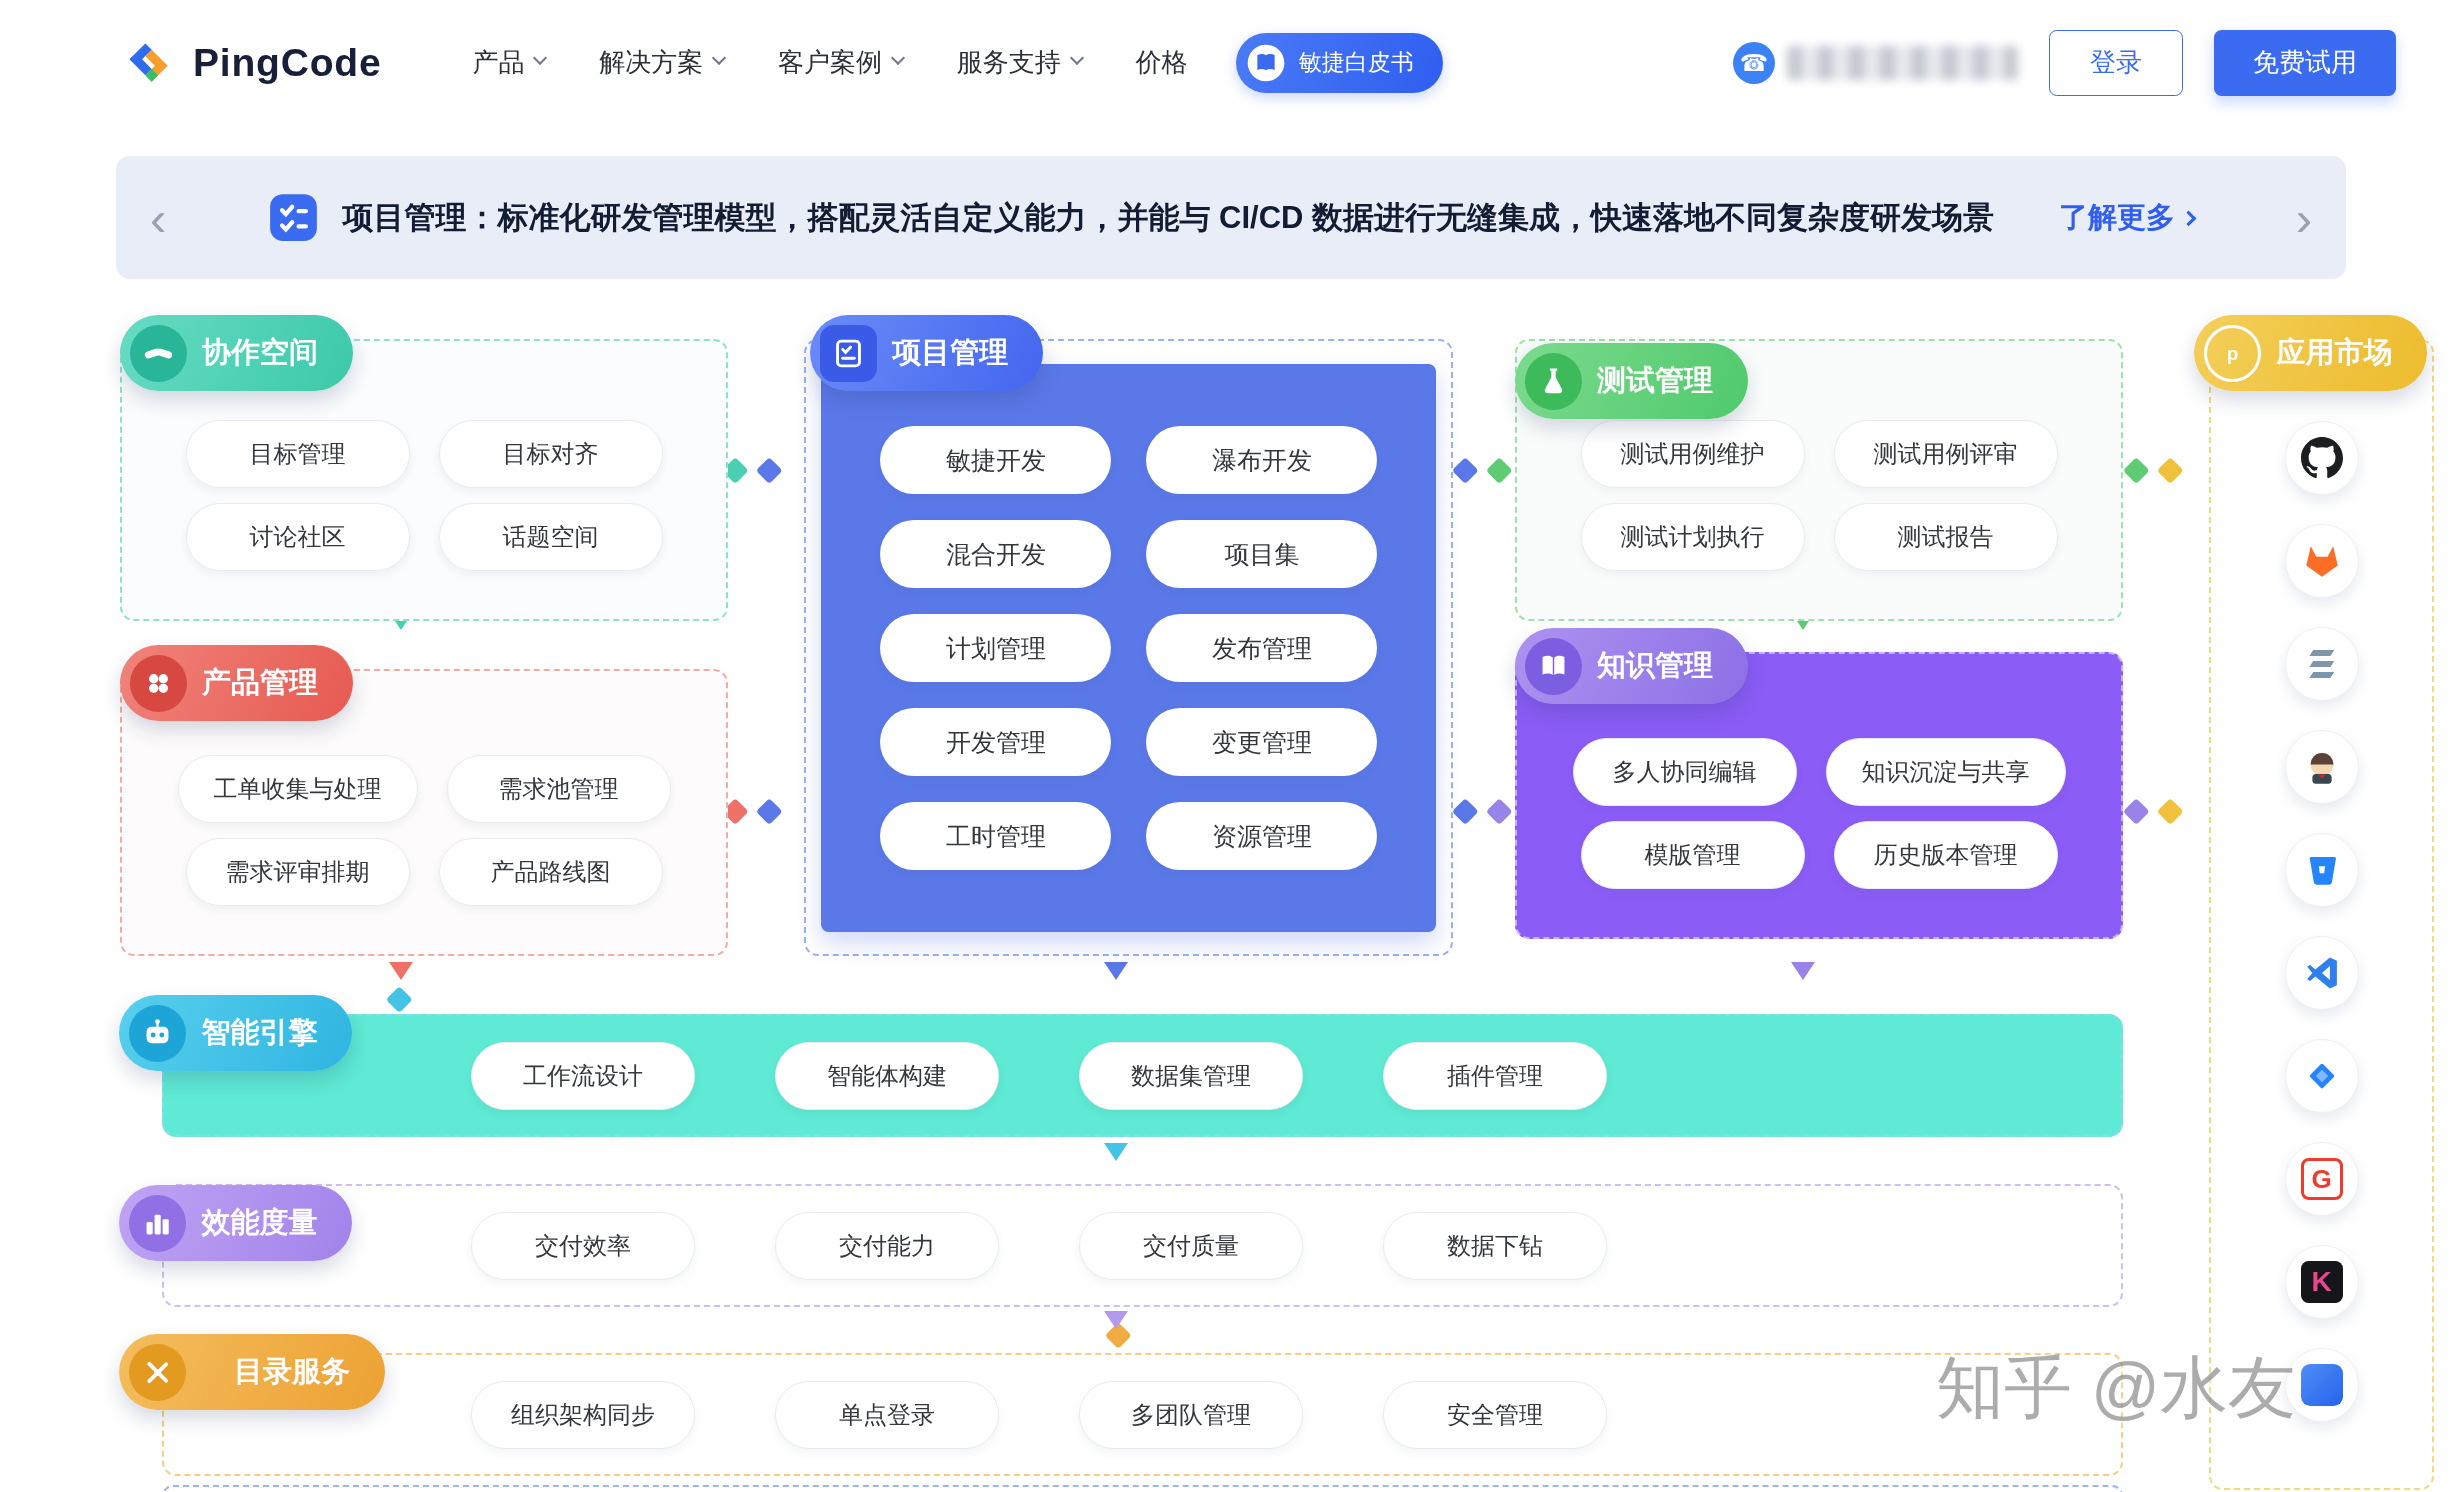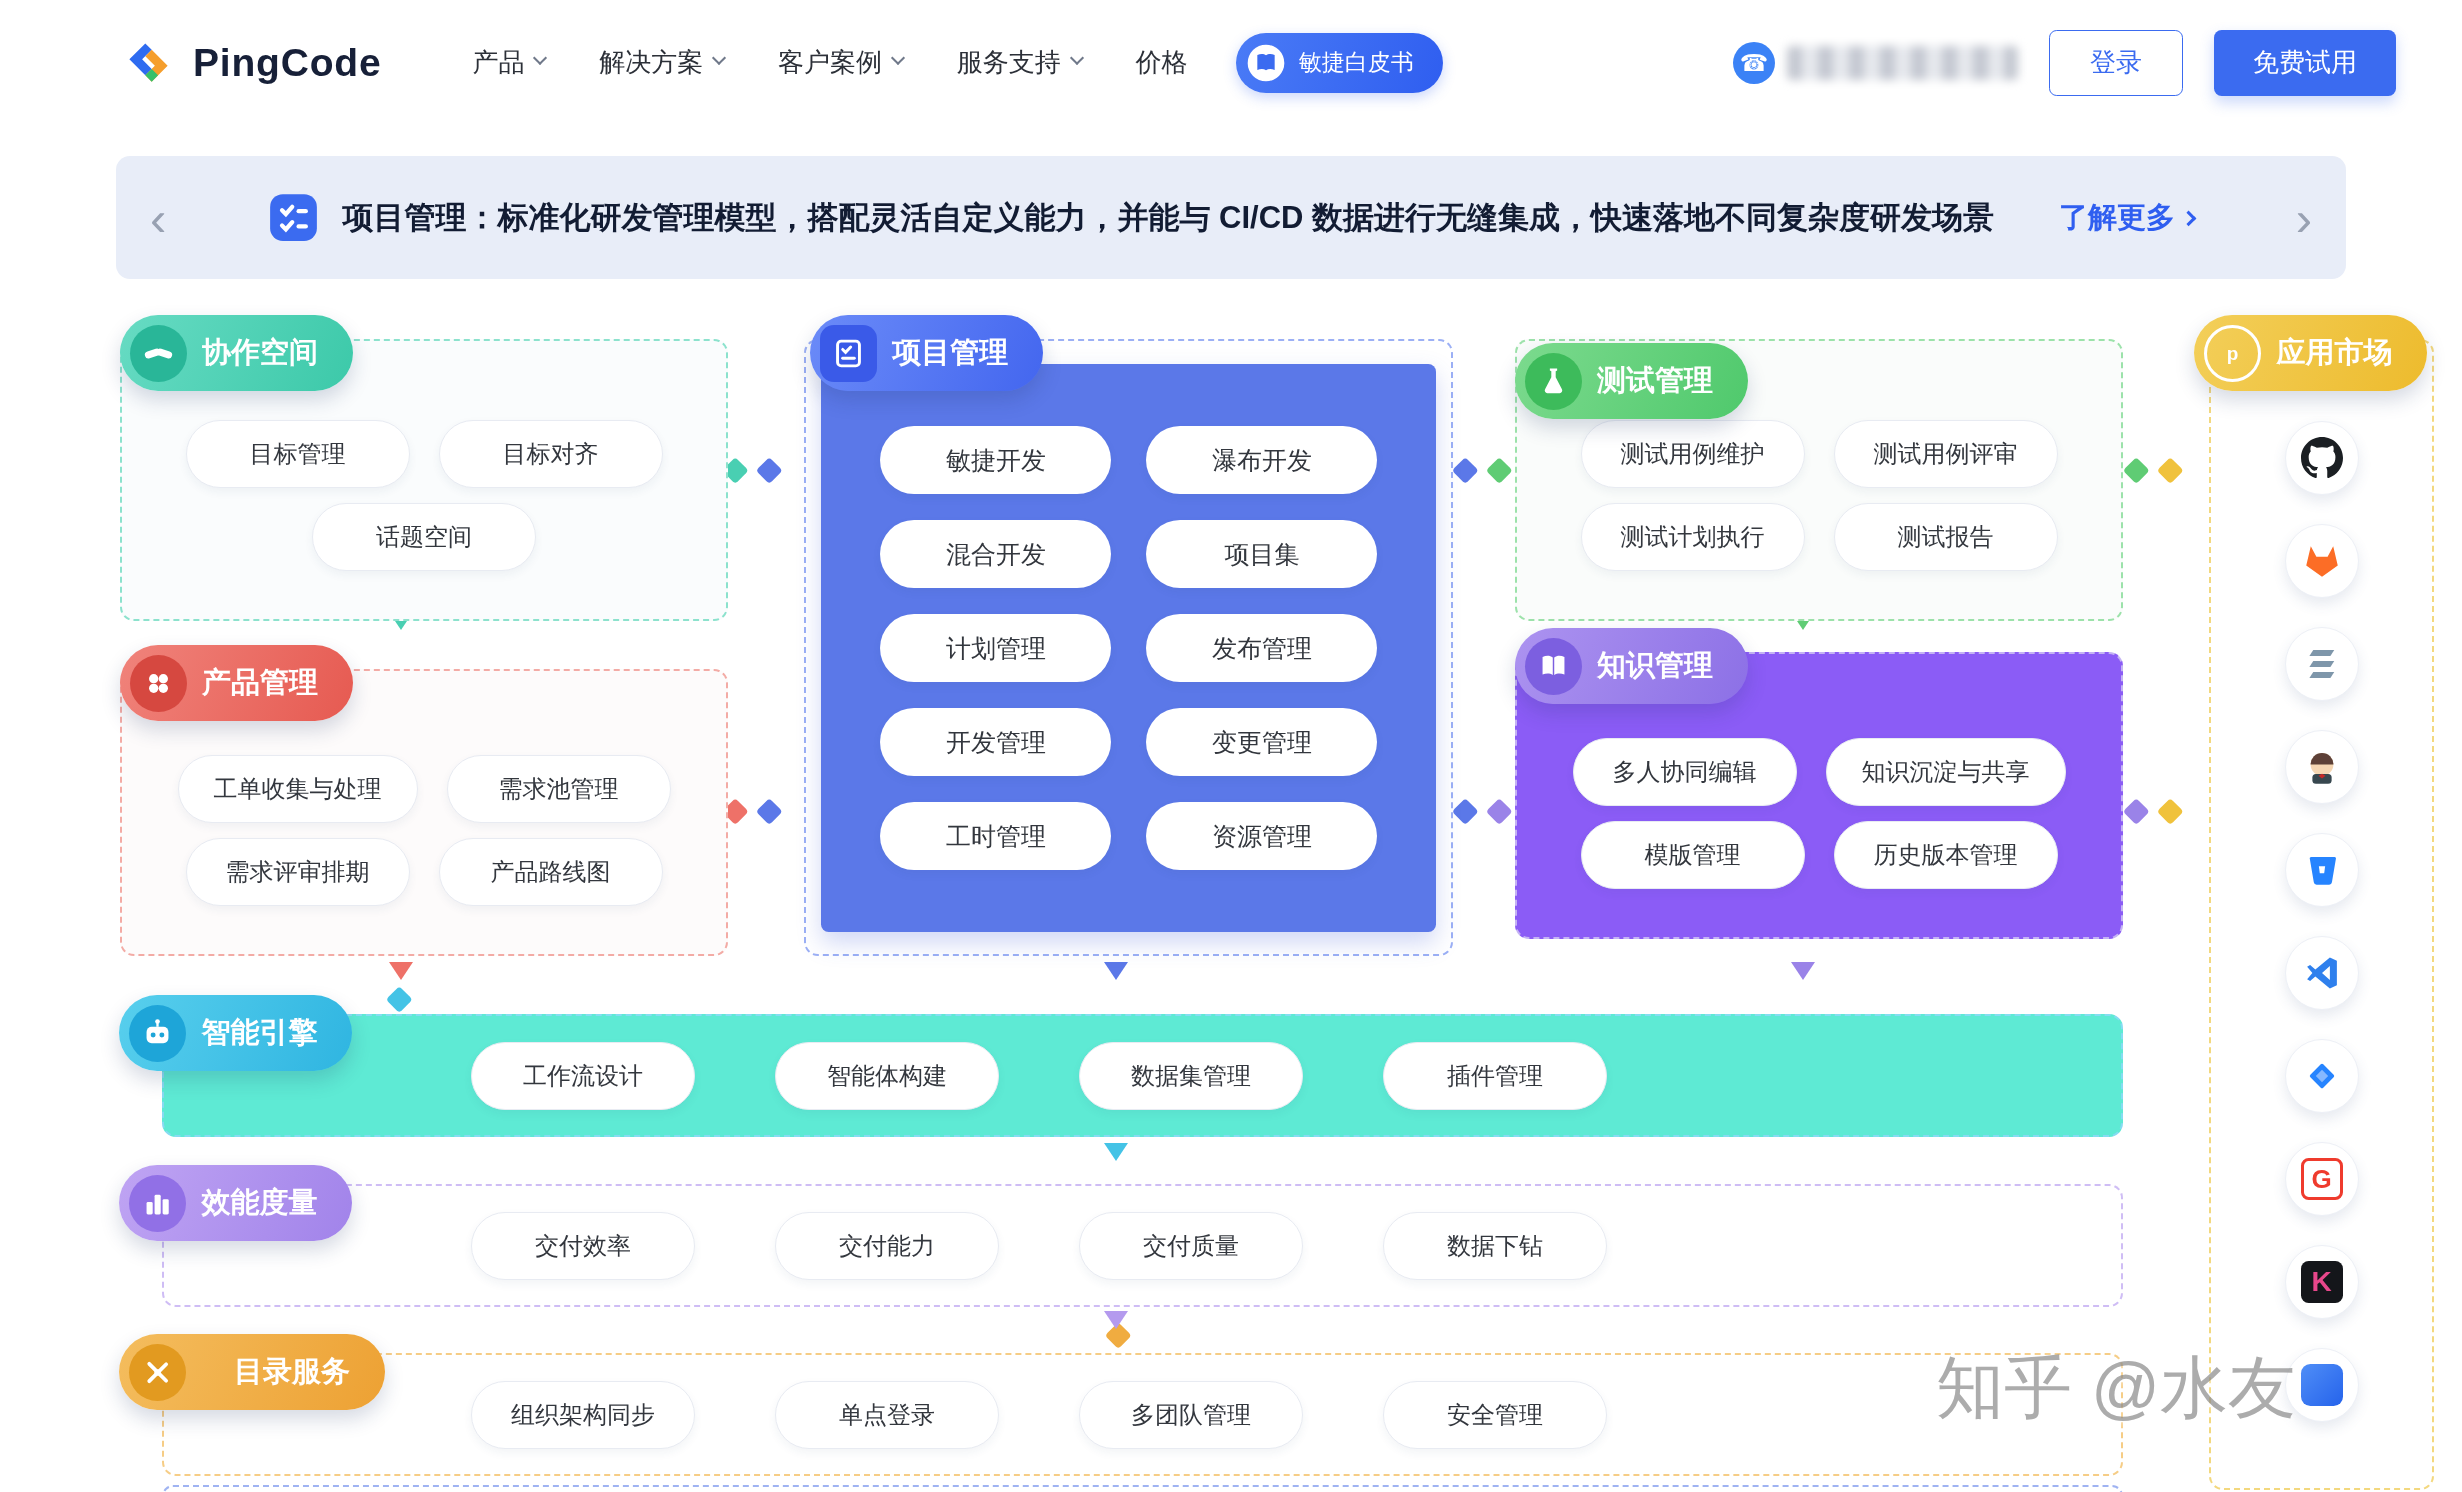--- a/index.html
+++ b/index.html
@@ -69,21 +69,21 @@
   .ghead-row { top:-21px; left:-45px; }
   .ghead-market { left:-17px; }
   .gicon { width:57px; height:57px; border-radius:50%; display:flex; align-items:center; justify-content:center; flex:0 0 auto; }
   .gicon svg { width:35px; height:35px; }
   .hb-collab    { background:linear-gradient(115deg,#67dbc3,#3cc9a9); } .ib-collab    { background:#29b698; }
   .hb-project   { background:linear-gradient(115deg,#6b8bf8,#4366ef); } .ib-project   { background:#3a5ae8; border-radius:14px; }
   .hb-test      { background:linear-gradient(115deg,#7cda8e,#4fc96c);margin-top:28px; } .ib-test      { background:#3dbb5b; }
   .hb-product   { background:linear-gradient(115deg,#f0837b,#e65a51); } .ib-product   { background:#d64840; }
   .hb-knowledge { background:linear-gradient(115deg,#ac93f0,#8c70e6); } .ib-knowledge { background:#7c5fe0; }
   .hb-ai        { background:linear-gradient(115deg,#58cfed,#2fb5e1); } .ib-ai        { background:#1ea5d8; }
-  .hb-metrics   { background:linear-gradient(115deg,#bfa4f3,#a183ea); } .ib-metrics   { background:#9170e6; }
+  .hb-metrics   { background:linear-gradient(115deg,#bfa4f3,#a183ea);margin-top:20px; } .ib-metrics   { background:#9170e6; }
   .hb-directory { background:linear-gradient(115deg,#f4bd5e,#eda133);gap:48px; } .ib-directory { background:#e29a20; }
   .hb-market    { background:linear-gradient(115deg,#f3cf5a,#edbb2d); } .ib-market    { background:transparent; border:3.1px solid #fff; }
 
   
   .chip { background:#fff; border:1.5px solid #e8ebf2; border-radius:35px; height:68px; min-width:224px;
           display:flex; align-items:center; justify-content:center; padding:0 35px; font-size:24px; color:#33373e;
           box-shadow:0 3.9px 9.3px rgba(40,60,110,.06); white-space:nowrap; }
   .box-grid { position:absolute; left:0; top:0; right:0; bottom:0; display:flex; flex-direction:column;
               align-items:center; justify-content:flex-end; gap:15.4px; padding-bottom:48px; }
   .box-row { display:flex; gap:29px; }
@@ -210,20 +210,21 @@
           </svg>
       </span>
       <span>协作空间</span>
     </div>
     <div class="box-grid">
       <div class="box-row">
         <span class="chip">目标管理</span>
         <span class="chip">目标对齐</span>
       </div>
       <div class="box-row">
+        <span class="chip">讨论社区</span>
         <span class="chip">话题空间</span>
       </div>
     </div>
   </div>
 
   <div class="gbox bd-product">
     <div class="ghead hb-product">
       <span class="gicon ib-product">
         <svg viewBox="0 0 24 24">
             <g fill="#fff">

